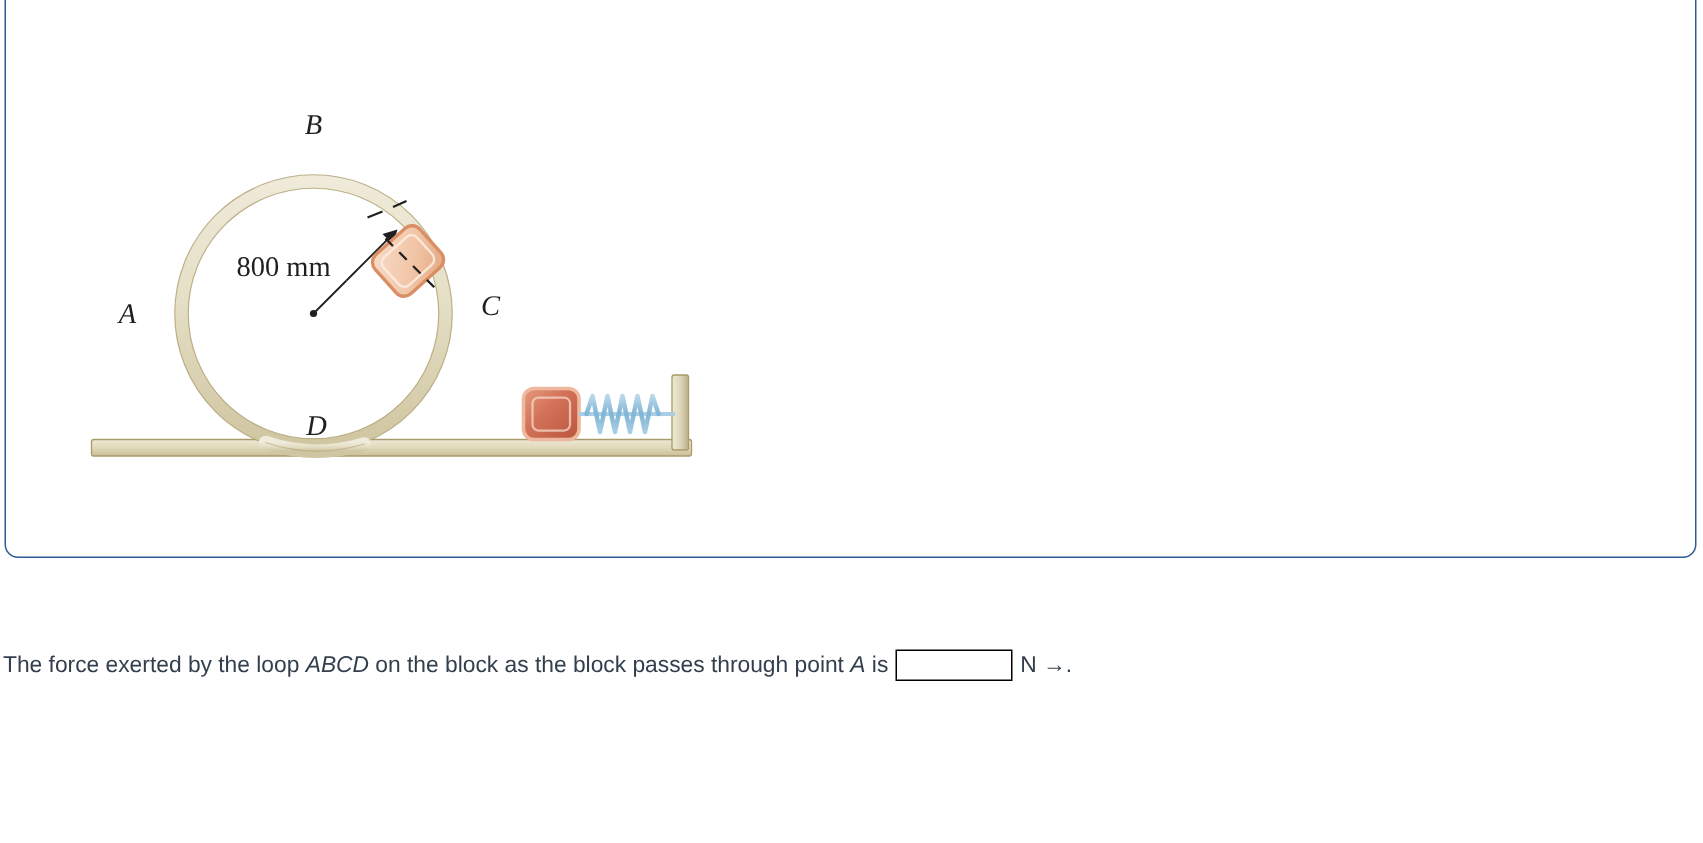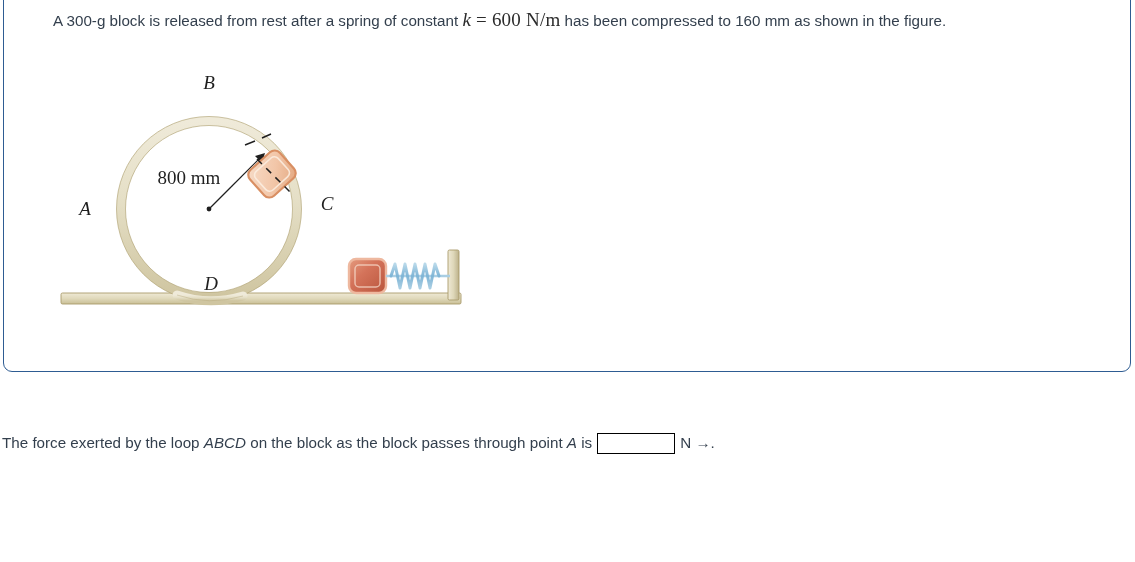--- a/index.html
+++ b/index.html
@@ -66,21 +66,21 @@
   .qline {
     font-size: 15.2px;
     line-height: 20px;
     color: #333f4d;
     white-space: nowrap;
   }
   .qline.first { margin: 0 0 0 2px; }
   .qline.second {
     margin: 15px 0 0 2px;
     display: flex;
-    align-items: flex-start;
+    align-items: center;
   }
   .em { font-style: italic; }
   #answer-input {
     width: 78px;
     height: 21px;
     border: 1.4px solid #000000;
     background: #ffffff;
     margin: 0 5px 0 5px;
     box-sizing: border-box;
     font-family: "Liberation Sans", sans-serif;
@@ -89,28 +89,20 @@
     color: #333f4d;
     vertical-align: middle;
   }
   .unit { font-size: 15.2px; }
 </style>
 </head>
 <body>
 
 <div id="problem-panel">
 
-  <div id="statement">
-    <span>A 300-g block is released from rest after a spring of constant</span>
-    <span class="mathx"><i>k</i>
-      <span>=</span>
-      <span>600</span>
-      <span>N</span><span>/</span><span>m</span></span>
-    <span>has been compressed to 160 mm as shown in the figure.</span>
-  </div>
 
   <div id="figure">
     <svg width="420" height="250" viewBox="0 0 420 250" xmlns="http://www.w3.org/2000/svg">
       <defs>
         <linearGradient id="trackGrad" x1="0" y1="0" x2="0" y2="1">
           <stop offset="0%" stop-color="#efead9"></stop>
           <stop offset="45%" stop-color="#e5dfc6"></stop>
           <stop offset="100%" stop-color="#cfc5a0"></stop>
         </linearGradient>
         <linearGradient id="groundGrad" x1="0" y1="0" x2="0" y2="1">

